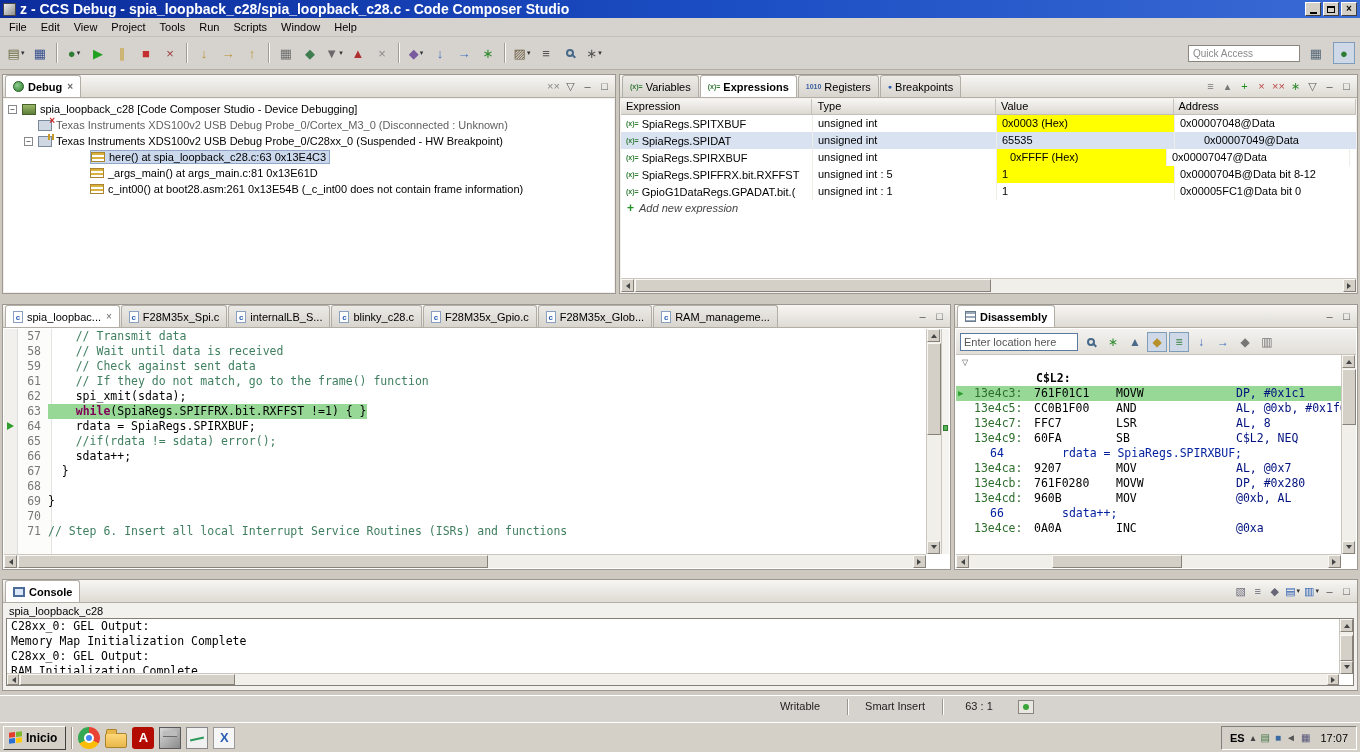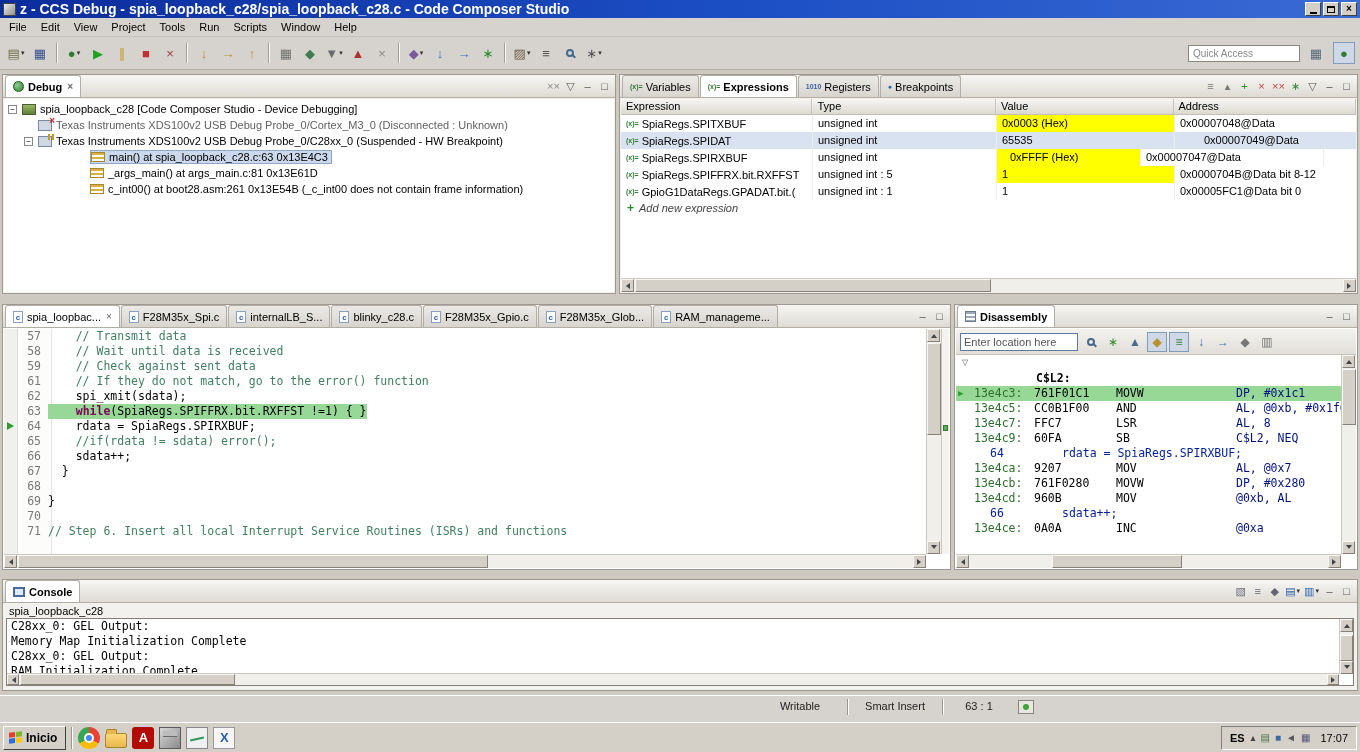--- a/index.html
+++ b/index.html
@@ -325,21 +325,21 @@
             <span class="expander">−</span>
             <span class="selwrap">
               <span class="tree-ico core-pause"></span>
               <span class="tree-label">Texas Instruments XDS100v2 USB Debug Probe_0/C28xx_0 (Suspended - HW Breakpoint)</span>
             </span>
           </div>
           <div class="tree-row selected" style="padding-left: 72px;">
             <span class="exp-gap"></span>
             <span class="selwrap">
               <span class="tree-ico frame"></span>
-              <span class="tree-label">main() at spia_loopback_c28.c:63 0x13E4C3</span>
+              <span class="tree-label">here() at spia_loopback_c28.c:63 0x13E4C3</span>
             </span>
           </div>
           <div class="tree-row" style="padding-left: 72px;">
             <span class="exp-gap"></span>
             <span class="selwrap">
               <span class="tree-ico frame"></span>
               <span class="tree-label">_args_main() at args_main.c:81 0x13E61D</span>
             </span>
           </div>
           <div class="tree-row" style="padding-left: 72px;">
@@ -426,21 +426,21 @@
             <div class="cell" style="width: 184px;">unsigned int</div>
             <div class="cell" style="width: 178px;">65535</div>
             <div class="cell" style="width: 183px; margin-left: 24px;">0x00007049@Data</div>
           </div>
           <div class="expr-row">
             <div class="cell exp" style="width: 192px;">
               <span class="xico">(x)=</span>
               <span>SpiaRegs.SPIRXBUF</span>
             </div>
             <div class="cell" style="width: 184px;">unsigned int</div>
-            <div class="cell vhl" style="width: 144px; padding-left: 13px;">0xFFFF (Hex)</div>
+            <div class="cell vhl" style="width: 170px; padding-left: 13px;">0xFFFF (Hex)</div>
             <div class="cell" style="width: 183px;">0x00007047@Data</div>
           </div>
           <div class="expr-row">
             <div class="cell exp" style="width: 192px;">
               <span class="xico">(x)=</span>
               <span>SpiaRegs.SPIFFRX.bit.RXFFST</span>
             </div>
             <div class="cell" style="width: 184px;">unsigned int : 5</div>
             <div class="cell vhl" style="width: 178px;">1</div>
             <div class="cell" style="width: 183px;">0x0000704B@Data bit 8-12</div>
@@ -523,21 +523,21 @@
             <div class="cl">
               <span class="ln">58</span>
               <span class="ct"><span class="seg-comment">    // Wait until data is received</span></span>
             </div>
             <div class="cl">
               <span class="ln">59</span>
               <span class="ct"><span class="seg-comment">    // Check against sent data</span></span>
             </div>
             <div class="cl">
               <span class="ln">61</span>
-              <span class="ct"><span class="seg-comment">    // If they do not match, go to the error() function</span></span>
+              <span class="ct"><span class="seg-comment">    // If they do not match, go to the frame() function</span></span>
             </div>
             <div class="cl">
               <span class="ln">62</span>
               <span class="ct"><span class="seg-plain">    spi_xmit(sdata);</span></span>
             </div>
             <div class="cl">
               <span class="ln">63</span>
               <span class="ct cur"><span class="seg-plain">    </span><span class="seg-keyword">while</span><span class="seg-plain">(SpiaRegs.SPIFFRX.bit.RXFFST !=1) { }</span></span>
             </div>
             <div class="cl">

